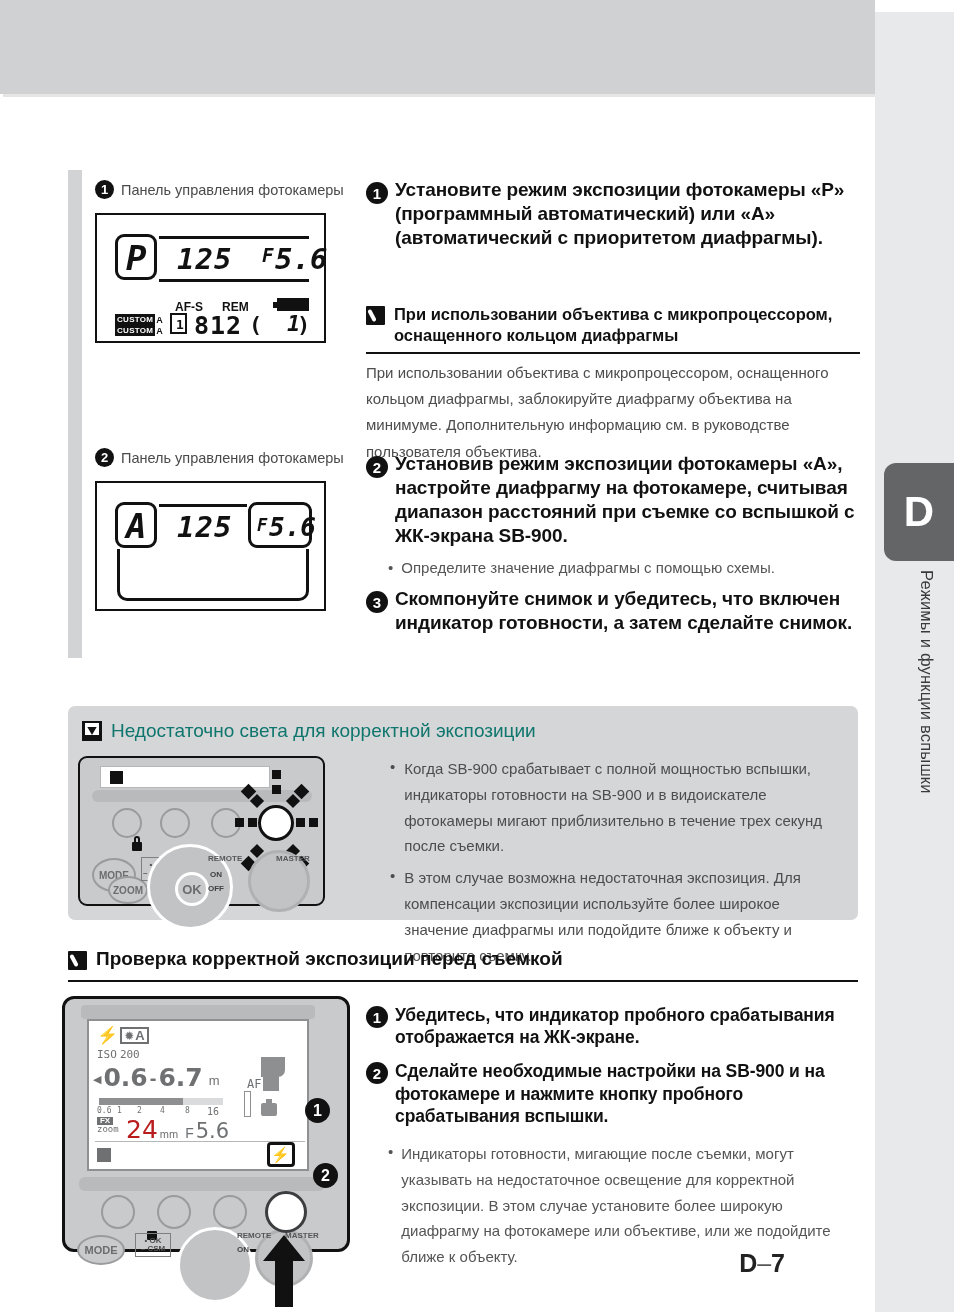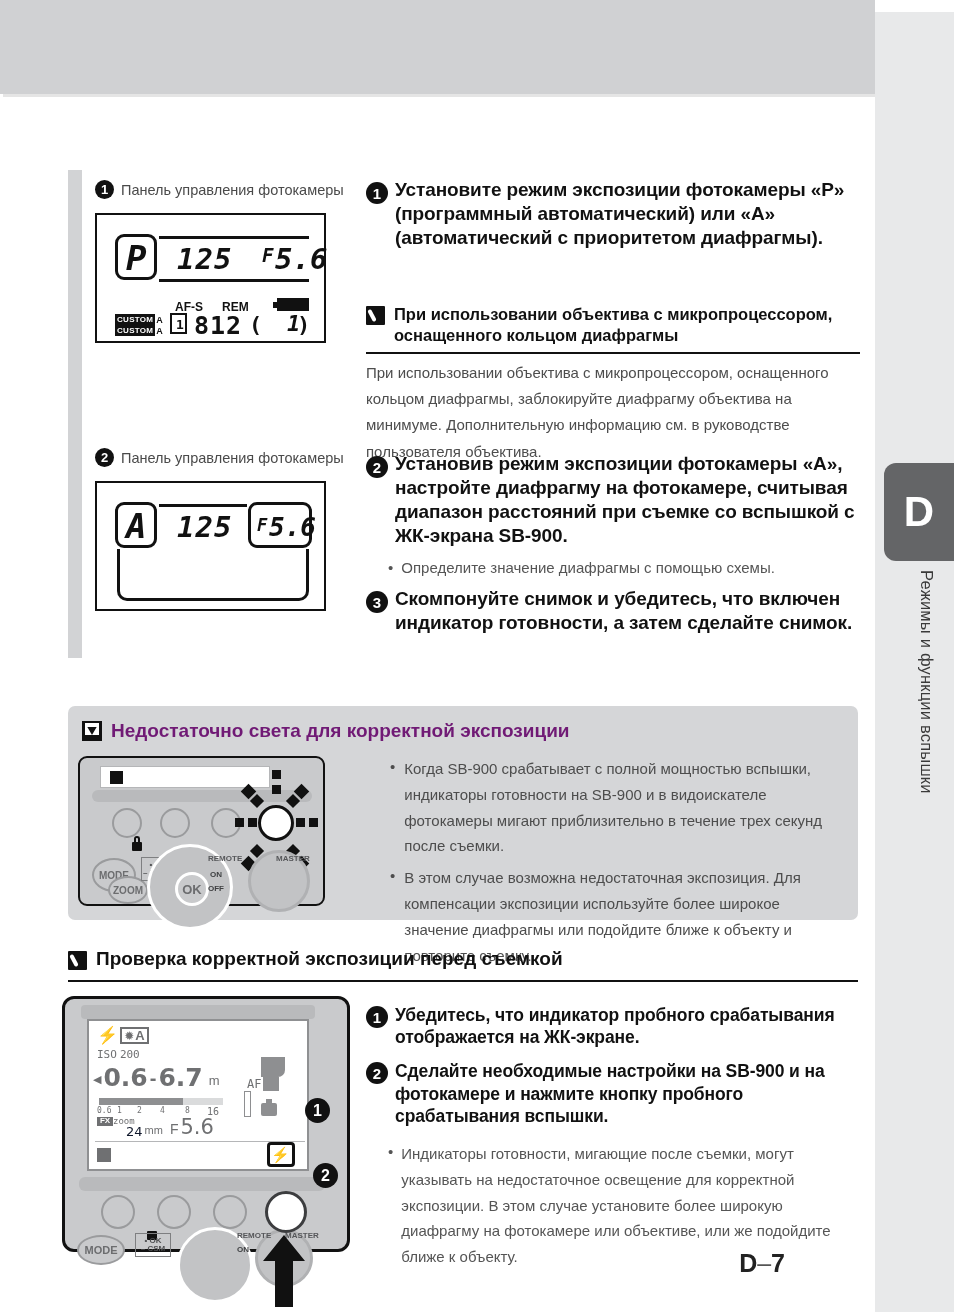--- a/index.html
+++ b/index.html
@@ -139,21 +139,21 @@
   .check-icon::after{
     content:""; position:absolute; left:3px; top:2px;
     width:0; height:0;
     border-left:7px solid #fff; border-right:7px solid #fff;
     border-top:12px solid transparent;
   }
   .check-icon::before{
     content:""; position:absolute; left:3px; top:2px; width:14px; height:4px;
     background:#fff;
   }
-  .warn-head-text { font-size:19px; font-weight:bold; color:#701a75; }
+  .warn-head-text { font-size:19px; font-weight:normal; color:#0f766e; }
 
   .warn-bullets { position:absolute; left:322px; top:50px; width:455px; }
   .wbullet {
     display:flex; gap:9px; font-size:15px; color:#4d4d4d;
     line-height:1.72; margin-bottom:6px;
   }
 
   
   .flashdiag {
     position:absolute; left:78px; top:756px; width:247px; height:150px;
@@ -423,26 +423,26 @@
         </div>
         <div style="position:absolute;left:8px;top:85px;width:132px;display:flex;font-family:'DejaVu Sans Mono',monospace;">
           <span style="font-size:8px;color:#6f7072;width:20px;">0.6</span>
           <span style="font-size:8px;color:#6f7072;width:20px;">1</span>
           <span style="font-size:8px;color:#6f7072;width:23px;">2</span>
           <span style="font-size:8px;color:#6f7072;width:25px;">4</span>
           <span style="font-size:8px;color:#6f7072;width:22px;">8</span>
           <span style="font-size:10px;color:#6f7072;">16</span>
         </div>
 
-        <div style="position:absolute;left:8px;top:96px;display:flex;flex-direction:row;line-height:1.05;">
+        <div style="position:absolute;left:8px;top:96px;display:flex;flex-direction:column;line-height:1.05;">
           <span style="background:#6f7072;color:#fff;font-size:8px;font-weight:bold;padding:0 2px;width:16px;text-align:center;">FX</span>
           <span style="font-size:9px;color:#6f7072;font-family:'DejaVu Sans Mono',monospace;">zoom</span>
         </div>
         <div style="position:absolute;left:37px;top:96px;display:flex;align-items:flex-end;gap:2px;">
-          <span style="font-size:13px;color:#0f172a;line-height:1;font-family:'DejaVu Sans',sans-serif;">24</span>
+          <span style="font-size:25px;color:#b91c1c;line-height:1;font-family:'DejaVu Sans',sans-serif;">24</span>
           <span style="font-size:11px;color:#6f7072;line-height:1.5;">mm</span>
           <span style="font-size:14px;color:#6f7072;line-height:1.3;margin-left:5px;">F</span>
           <span style="font-size:21px;color:#6f7072;line-height:1;font-family:'DejaVu Sans',sans-serif;">5.6</span>
         </div>
 
         <span style="position:absolute;left:158px;top:56px;font-size:12px;color:#6f7072;font-family:'DejaVu Sans Mono',monospace;">AF</span>
         <div style="position:absolute;left:172px;top:36px;width:24px;height:20px;background:#8e8f91;border-radius:0 0 7px 0;"></div>
         <div style="position:absolute;left:174px;top:56px;width:16px;height:14px;background:#8e8f91;"></div>
         <div style="position:absolute;left:155px;top:70px;width:7px;height:26px;border:1px solid #8e8f91;"></div>
         <div style="position:absolute;left:172px;top:82px;width:16px;height:13px;background:#8e8f91;border-radius:2px;"></div>

